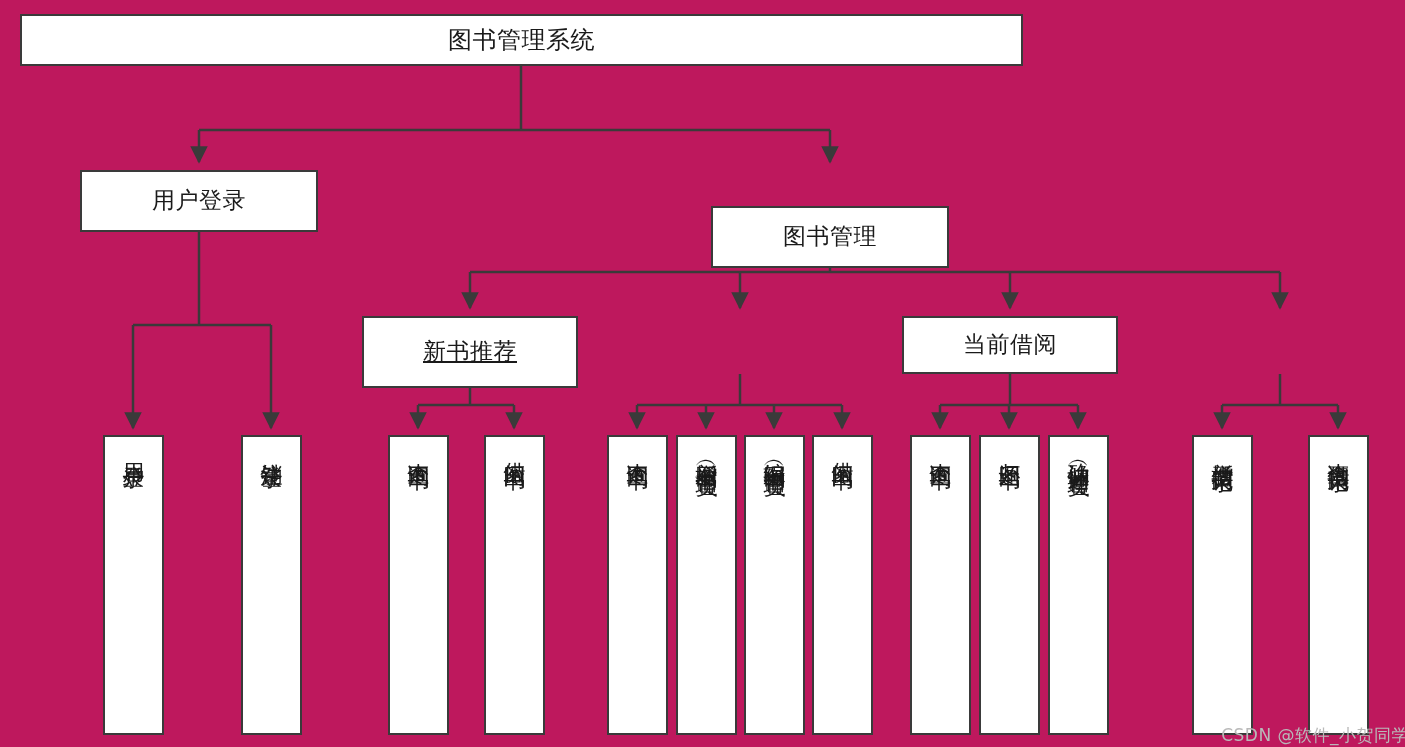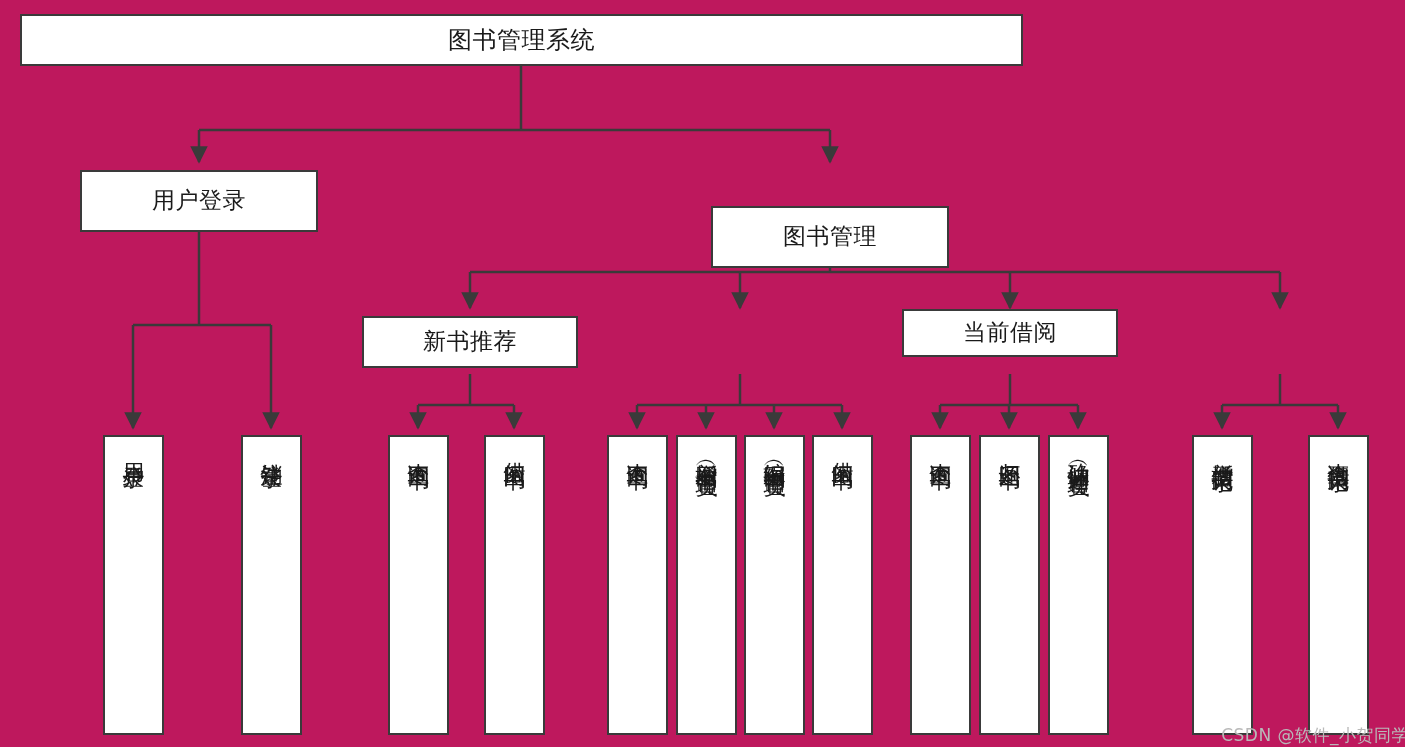--- a/index.html
+++ b/index.html
@@ -131,24 +131,24 @@
     <span class="label">图书管理系统</span>
   </div>
 
   <div class="node horizontal" style="left:80px; top:170px; width:238px; height:62px;">
     <span class="label">用户登录</span>
   </div>
   <div class="node horizontal" style="left:711px; top:170px; width:238px; height:62px;margin-top:36px;">
     <span class="label">图书管理</span>
   </div>
 
-  <div class="node horizontal" style="left:362px; top:316px; width:216px; height:52px;">
+  <div class="node horizontal" style="left:362px; top:316px; width:216px; height:72px;text-decoration:underline;">
     <span class="label">新书推荐</span>
   </div>
-  <div class="node horizontal" style="left:902px; top:309px; width:216px; height:48px;">
+  <div class="node horizontal" style="left:902px; top:316px; width:216px; height:58px;">
     <span class="label">当前借阅</span>
   </div>
 
   <div class="node vertical" style="left:103px; top:435px; width:61px; height:300px;">
     <span class="label">用户登录</span>
   </div>
   <div class="node vertical" style="left:241px; top:435px; width:61px; height:300px;">
     <span class="label">注销登录</span>
   </div>
 

